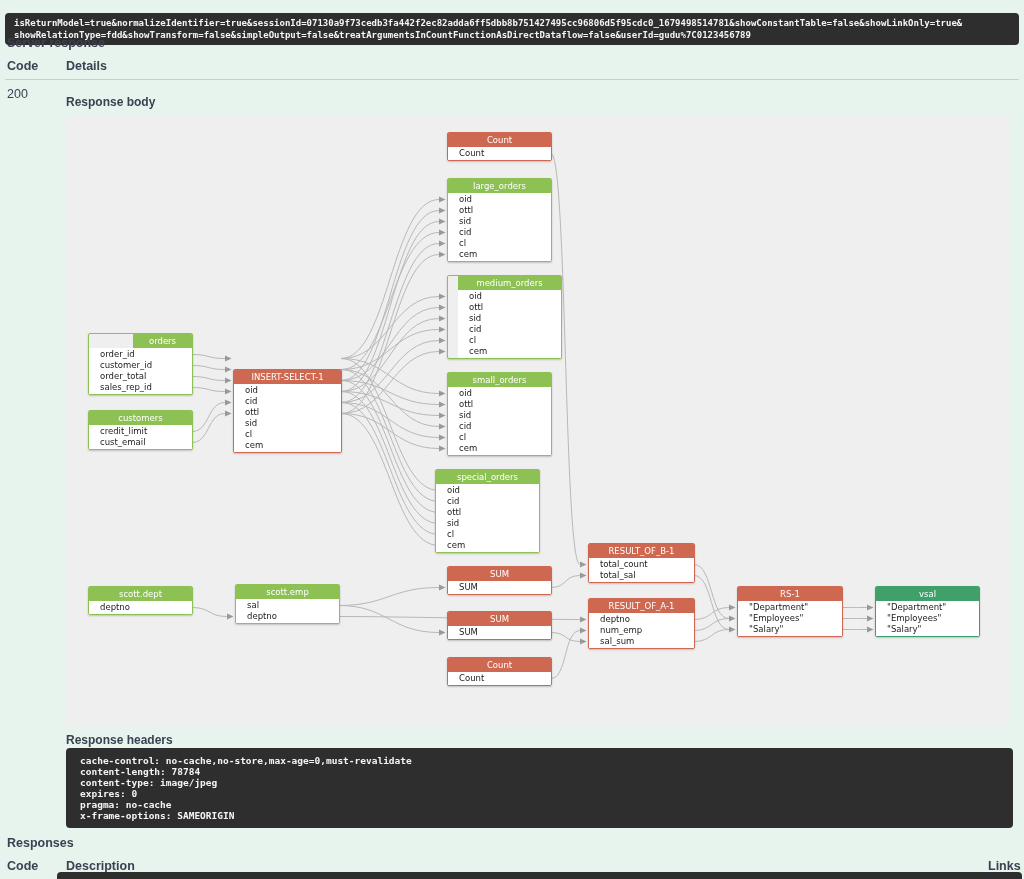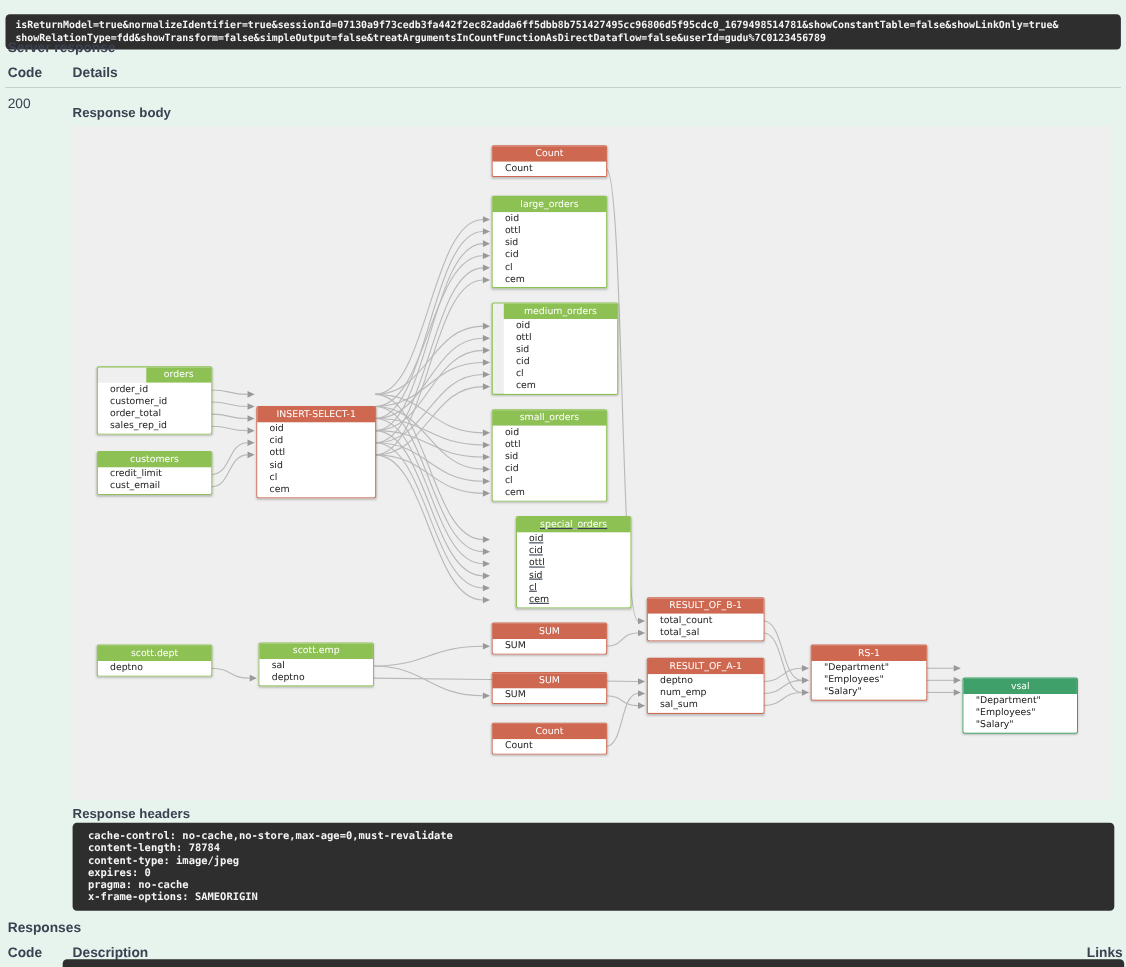--- a/index.html
+++ b/index.html
@@ -211,21 +211,21 @@
         <div class="dhead" style="background: rgb(141, 193, 83);">small_orders</div>
         <div class="drows">
           <div class="drow">oid</div>
           <div class="drow">ottl</div>
           <div class="drow">sid</div>
           <div class="drow">cid</div>
           <div class="drow">cl</div>
           <div class="drow">cem</div>
         </div>
       </div>
-      <div class="dbox" style="left: 404px; top: 354px; width: 103px; border: 1px solid rgb(141, 193, 83); text-decoration: underline;">
+      <div class="dbox" style="left: 370px; top: 354px; width: 103px; border: 1px solid rgb(141, 193, 83);">
         <div class="dhead" style="background: rgb(141, 193, 83);">special_orders</div>
         <div class="drows">
           <div class="drow">oid</div>
           <div class="drow">cid</div>
           <div class="drow">ottl</div>
           <div class="drow">sid</div>
           <div class="drow">cl</div>
           <div class="drow">cem</div>
         </div>
       </div>
@@ -303,21 +303,21 @@
         </div>
       </div>
       <div class="dbox" style="left: 672px; top: 471px; width: 104px; border: 1px solid rgb(207, 104, 80);">
         <div class="dhead" style="background: rgb(207, 104, 80);">RS-1</div>
         <div class="drows">
           <div class="drow">"Department"</div>
           <div class="drow">"Employees"</div>
           <div class="drow">"Salary"</div>
         </div>
       </div>
-      <div class="dbox" style="left: 810px; top: 471px; width: 103px; border: 1px solid rgb(63, 161, 105); margin-top: 30px;">
+      <div class="dbox" style="left: 810px; top: 471px; width: 103px; border: 1px solid rgb(63, 161, 105);">
         <div class="dhead" style="background: rgb(63, 161, 105);">vsal</div>
         <div class="drows">
           <div class="drow">"Department"</div>
           <div class="drow">"Employees"</div>
           <div class="drow">"Salary"</div>
         </div>
       </div>
     </div>
 
   <div class="sub-title" style="left:66px; top:733px;">Response headers</div>

